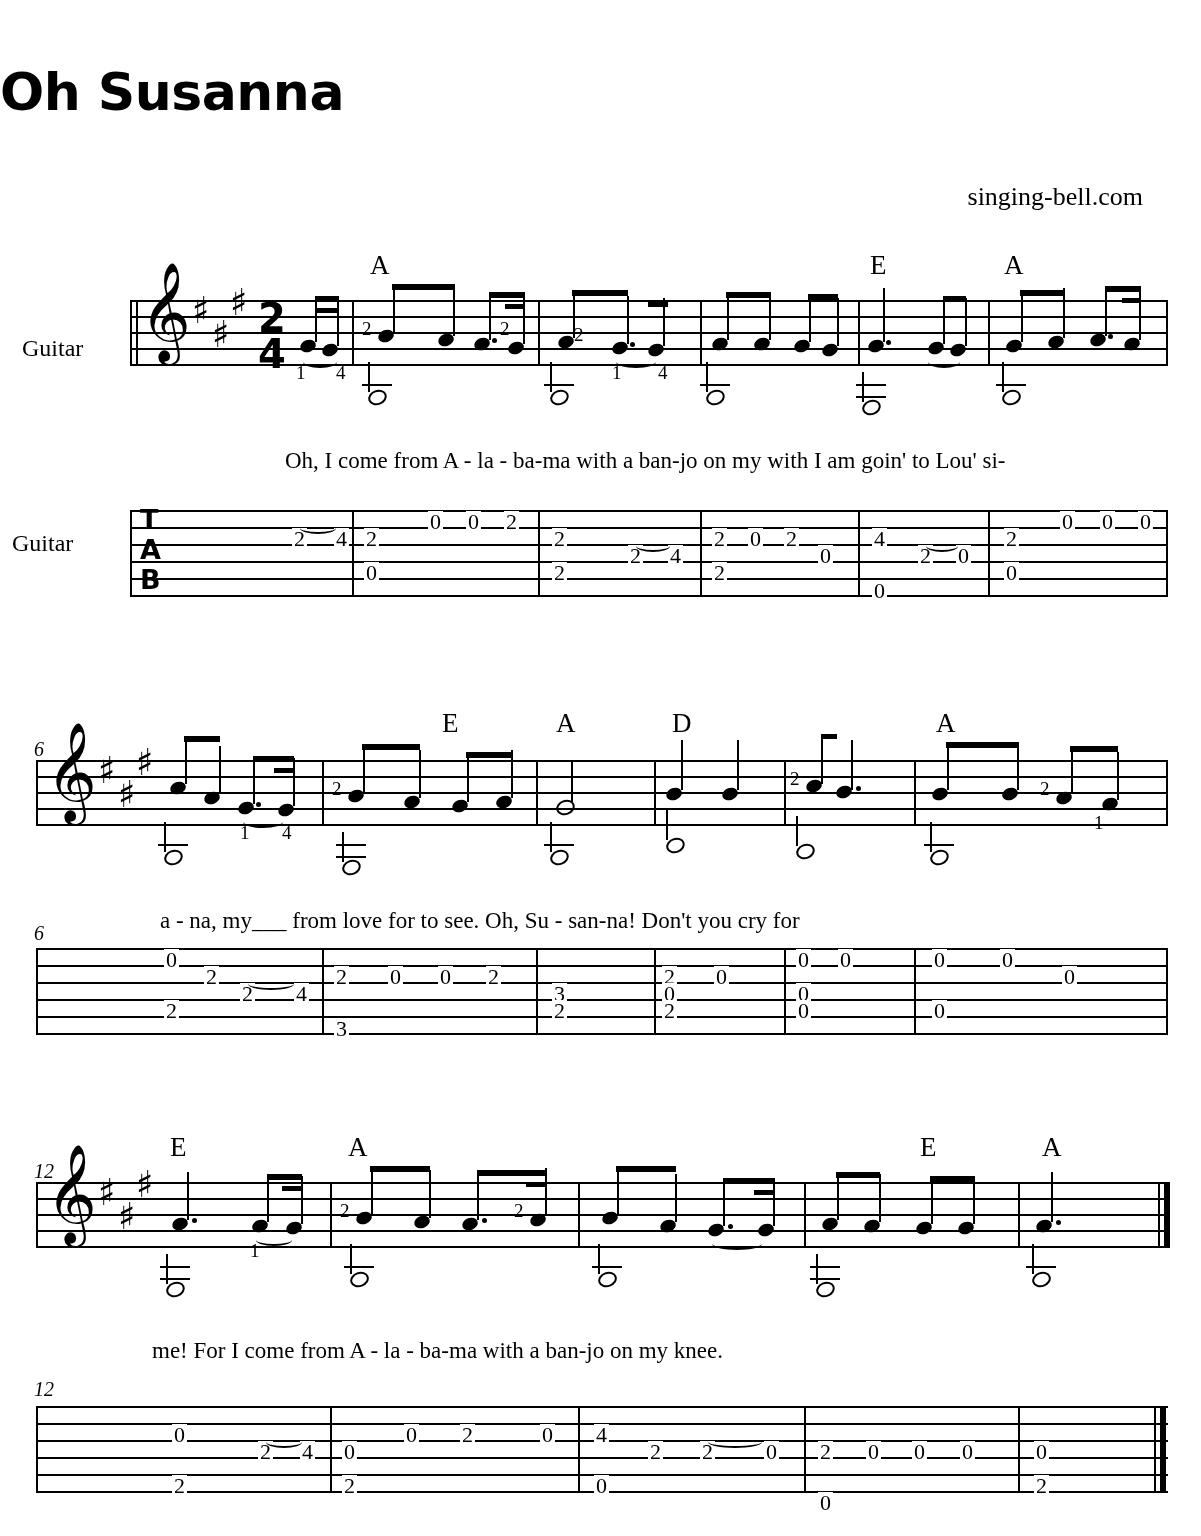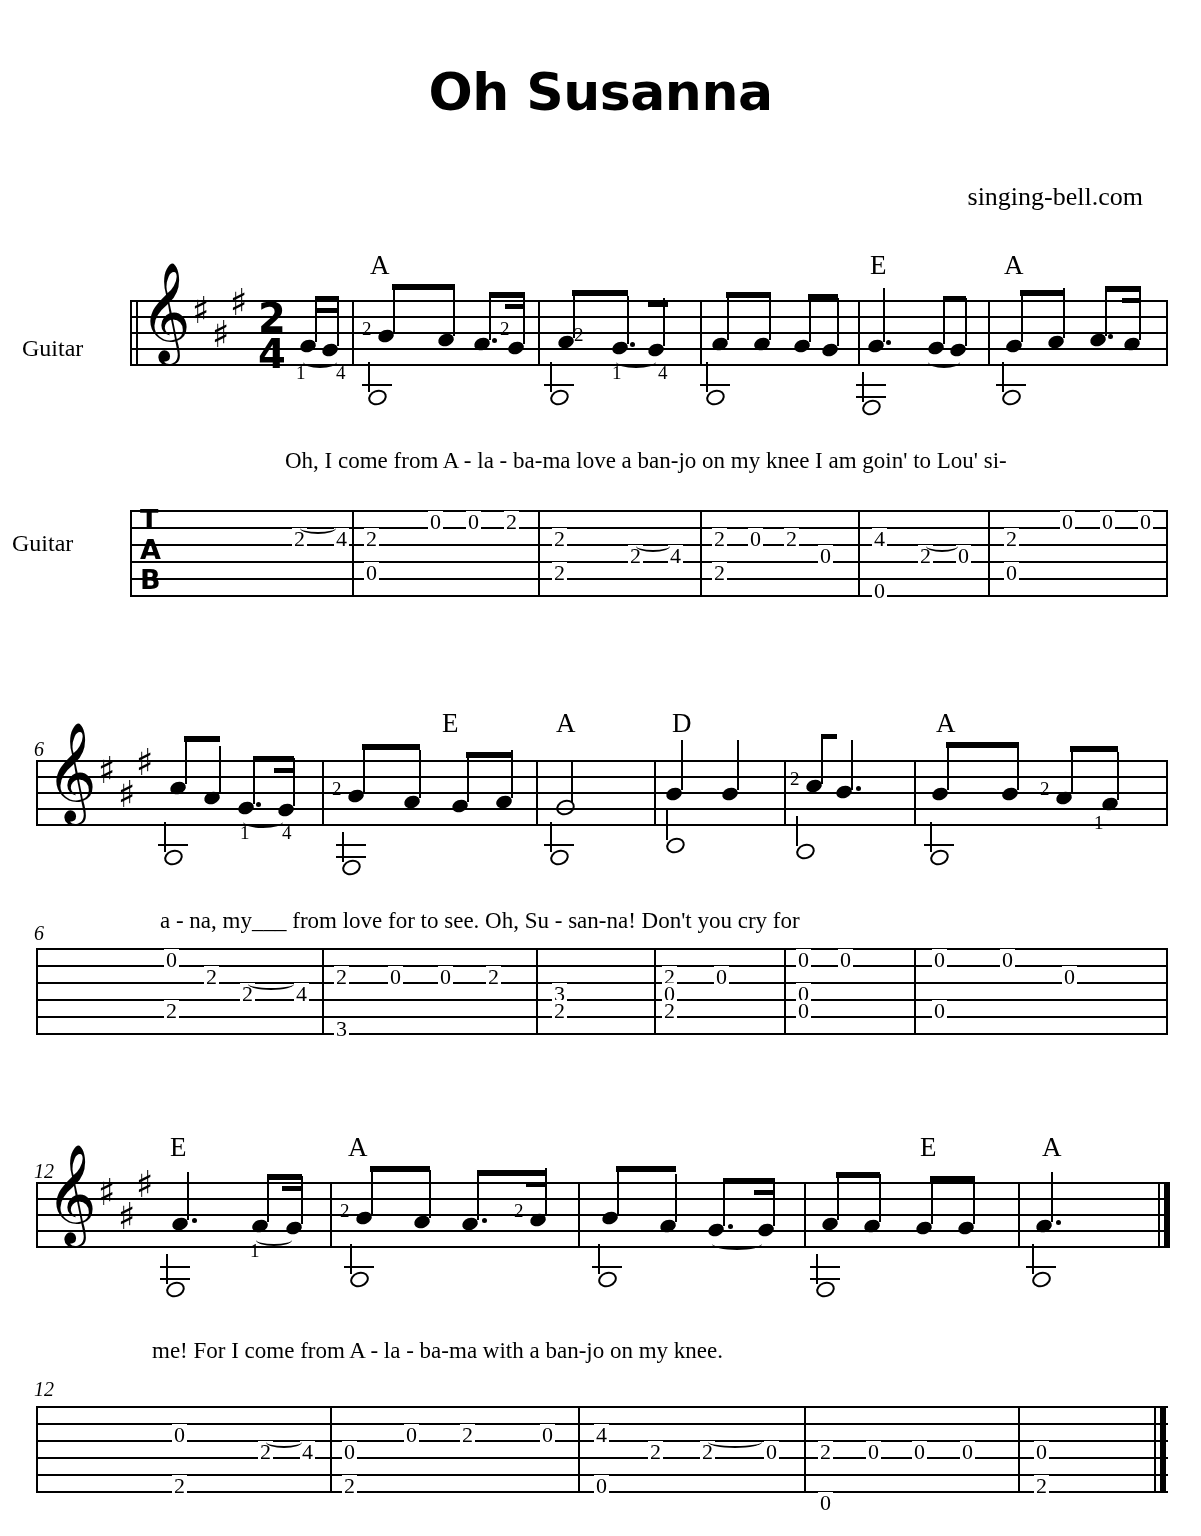--- a/index.html
+++ b/index.html
@@ -15,21 +15,20 @@
     color: #000;
     overflow: hidden;
   }
 
   
   .title {
     position: absolute;
     top: 62px;
     left: 0;
     width: 1201px;
-    text-align: center;
     font-family: "DejaVu Sans", sans-serif;
     font-weight: bold;
     font-size: 52px;
     letter-spacing: -0.5px;
   }
   .credit {
     position: absolute;
     top: 182px;
     right: 58px;
     font-family: "Liberation Serif", serif;
@@ -300,21 +299,21 @@
   <div class="flagdot" style="left:1108px; top:94px;"></div>
   <div class="stem" style="left:1105px; top:46px; height:50px;"></div>
   <div class="note" style="left:1124px; top:98px;"></div>
   <div class="stem" style="left:1139px; top:50px; height:50px;"></div>
   <div class="beam" style="left:1105px; top:46px; width:36px;"></div>
   <div class="beam" style="left:1122px; top:58px; width:19px; height:5px;"></div>
   <div class="note hollow" style="left:1002px; top:150px;"></div>
   <div class="ledger" style="left:996px; top:144px; width:30px;"></div>
   <div class="stem" style="left:1002px; top:122px; height:30px;"></div>
 
-  <div class="lyric" style="left:285px; top:208px;">Oh, I  come from A - la -  ba-ma love  a    ban-jo  on  my  knee   I  am   goin' to Lou' si-</div>
+  <div class="lyric" style="left:285px; top:208px;">Oh, I  come from A - la -  ba-ma with  a    ban-jo  on  my  with   I  am   goin' to Lou' si-</div>
 
   <div class="tabstaff" style="left:130px; top:270px; width:1038px;"></div>
   <div class="barline" style="left:130px; top:270px; height:87px;"></div>
   <div class="tabletter" style="left:140px; top:266px;">T</div>
   <div class="tabletter" style="left:140px; top:296px;">A</div>
   <div class="tabletter" style="left:140px; top:326px;">B</div>
   <div class="barline" style="left:352px; top:270px; height:87px;"></div>
   <div class="barline" style="left:538px; top:270px; height:87px;"></div>
   <div class="barline" style="left:700px; top:270px; height:87px;"></div>
   <div class="barline" style="left:858px; top:270px; height:87px;"></div>

